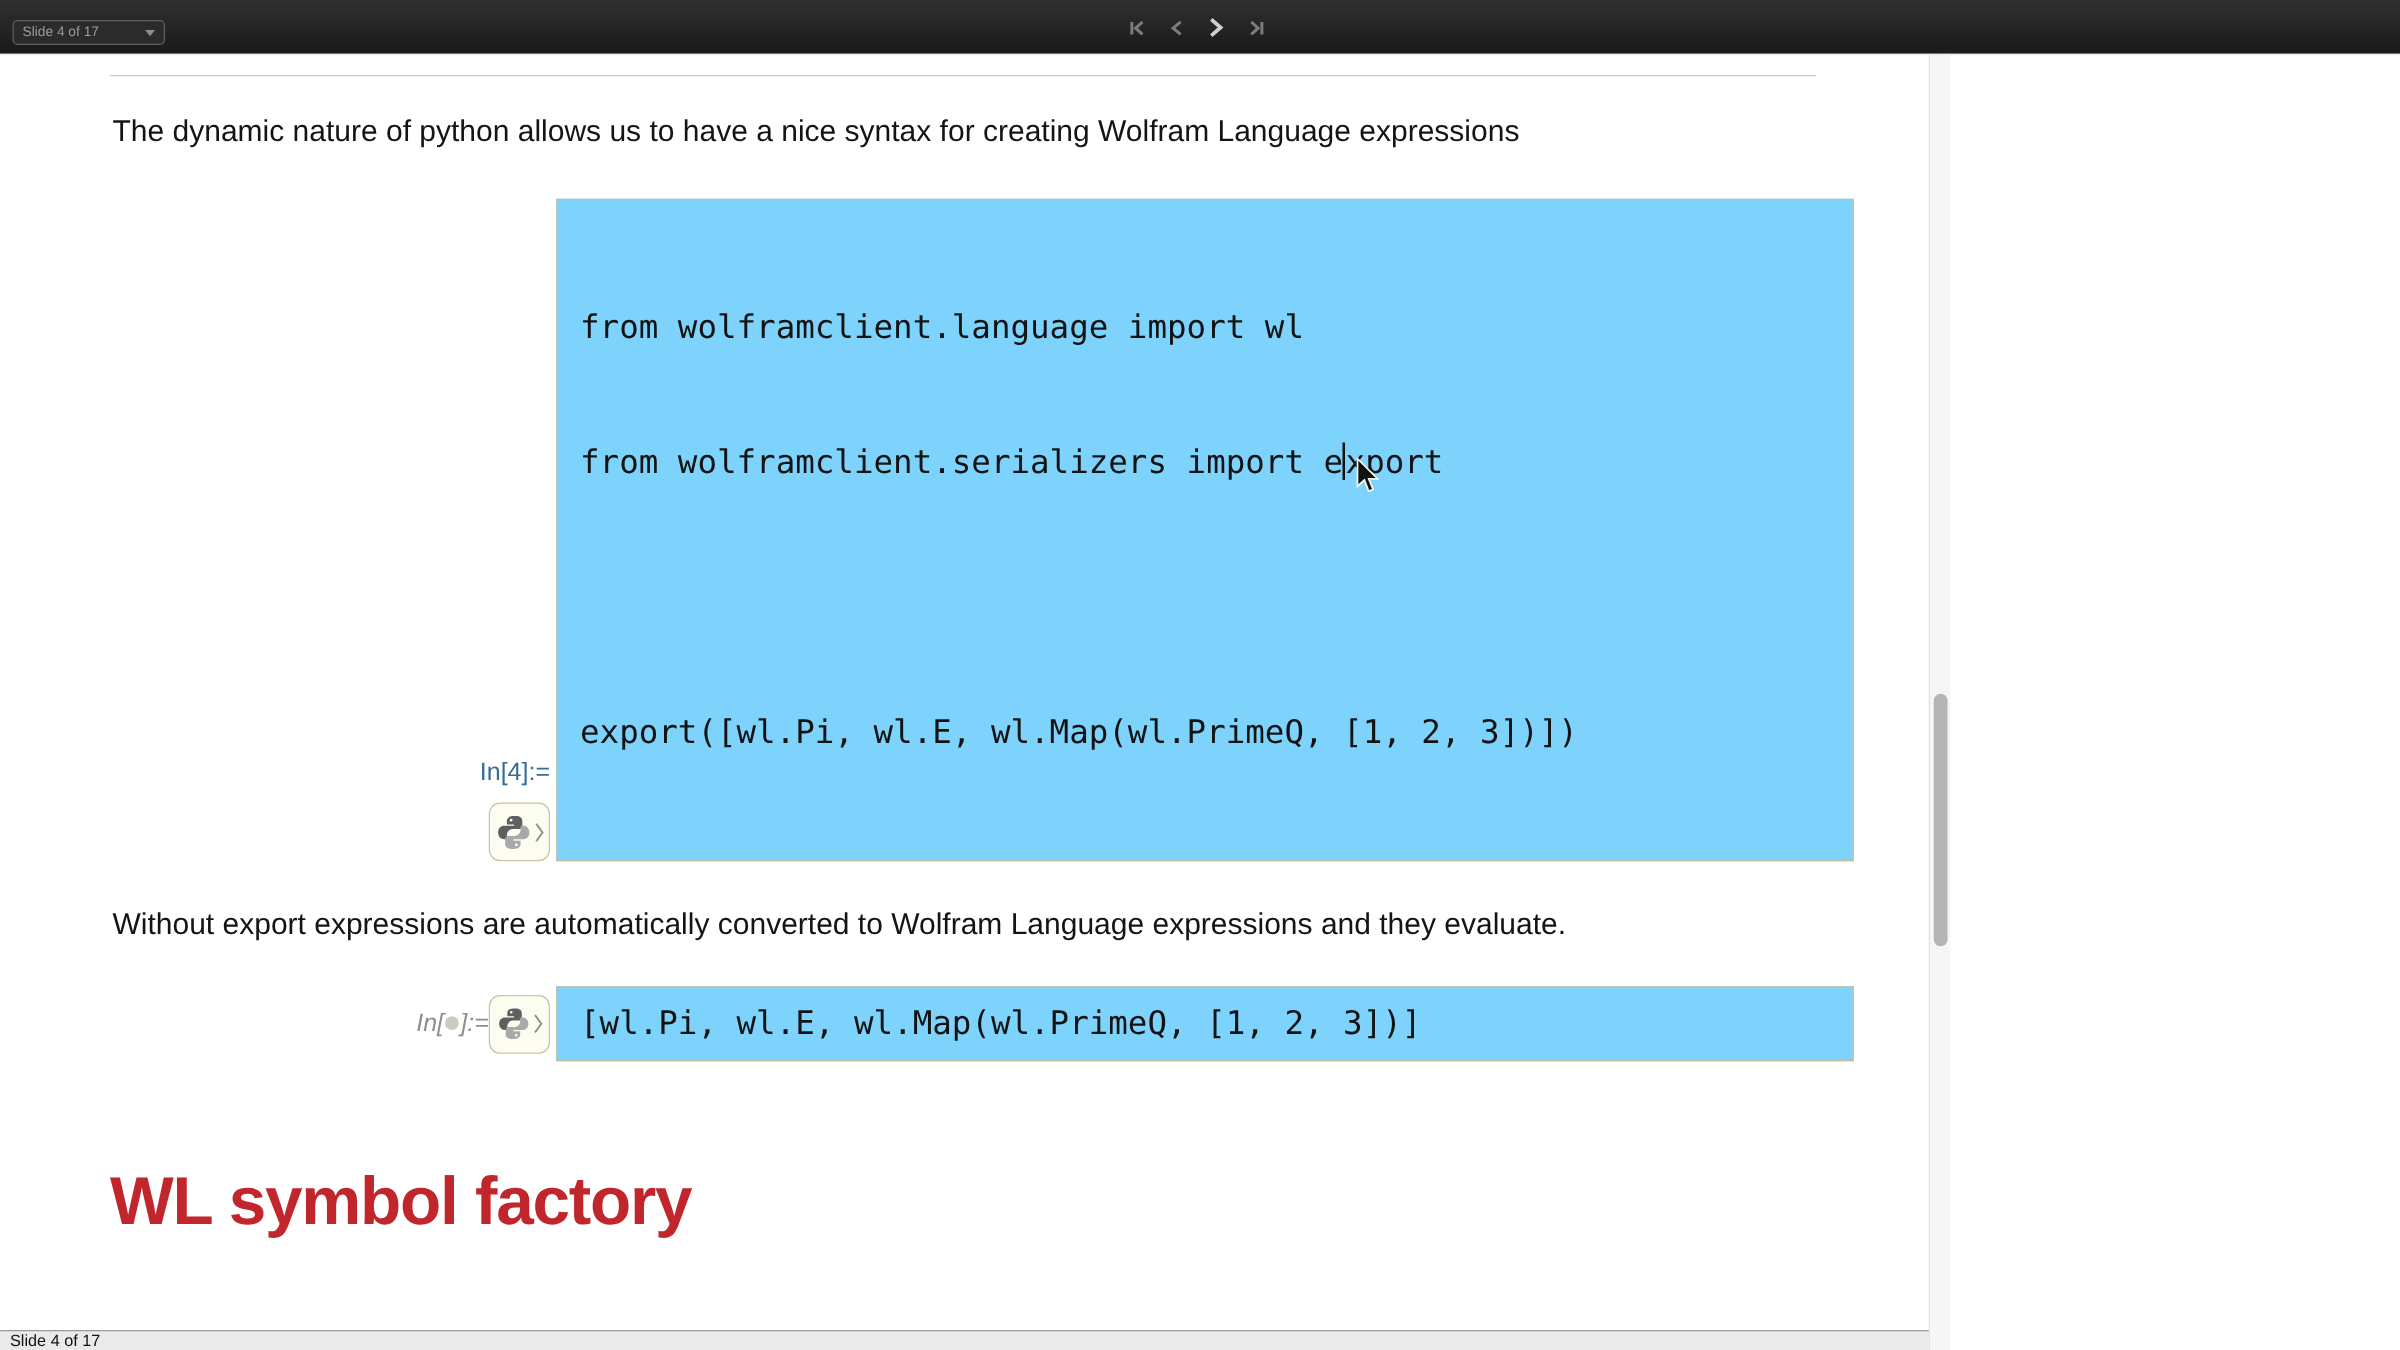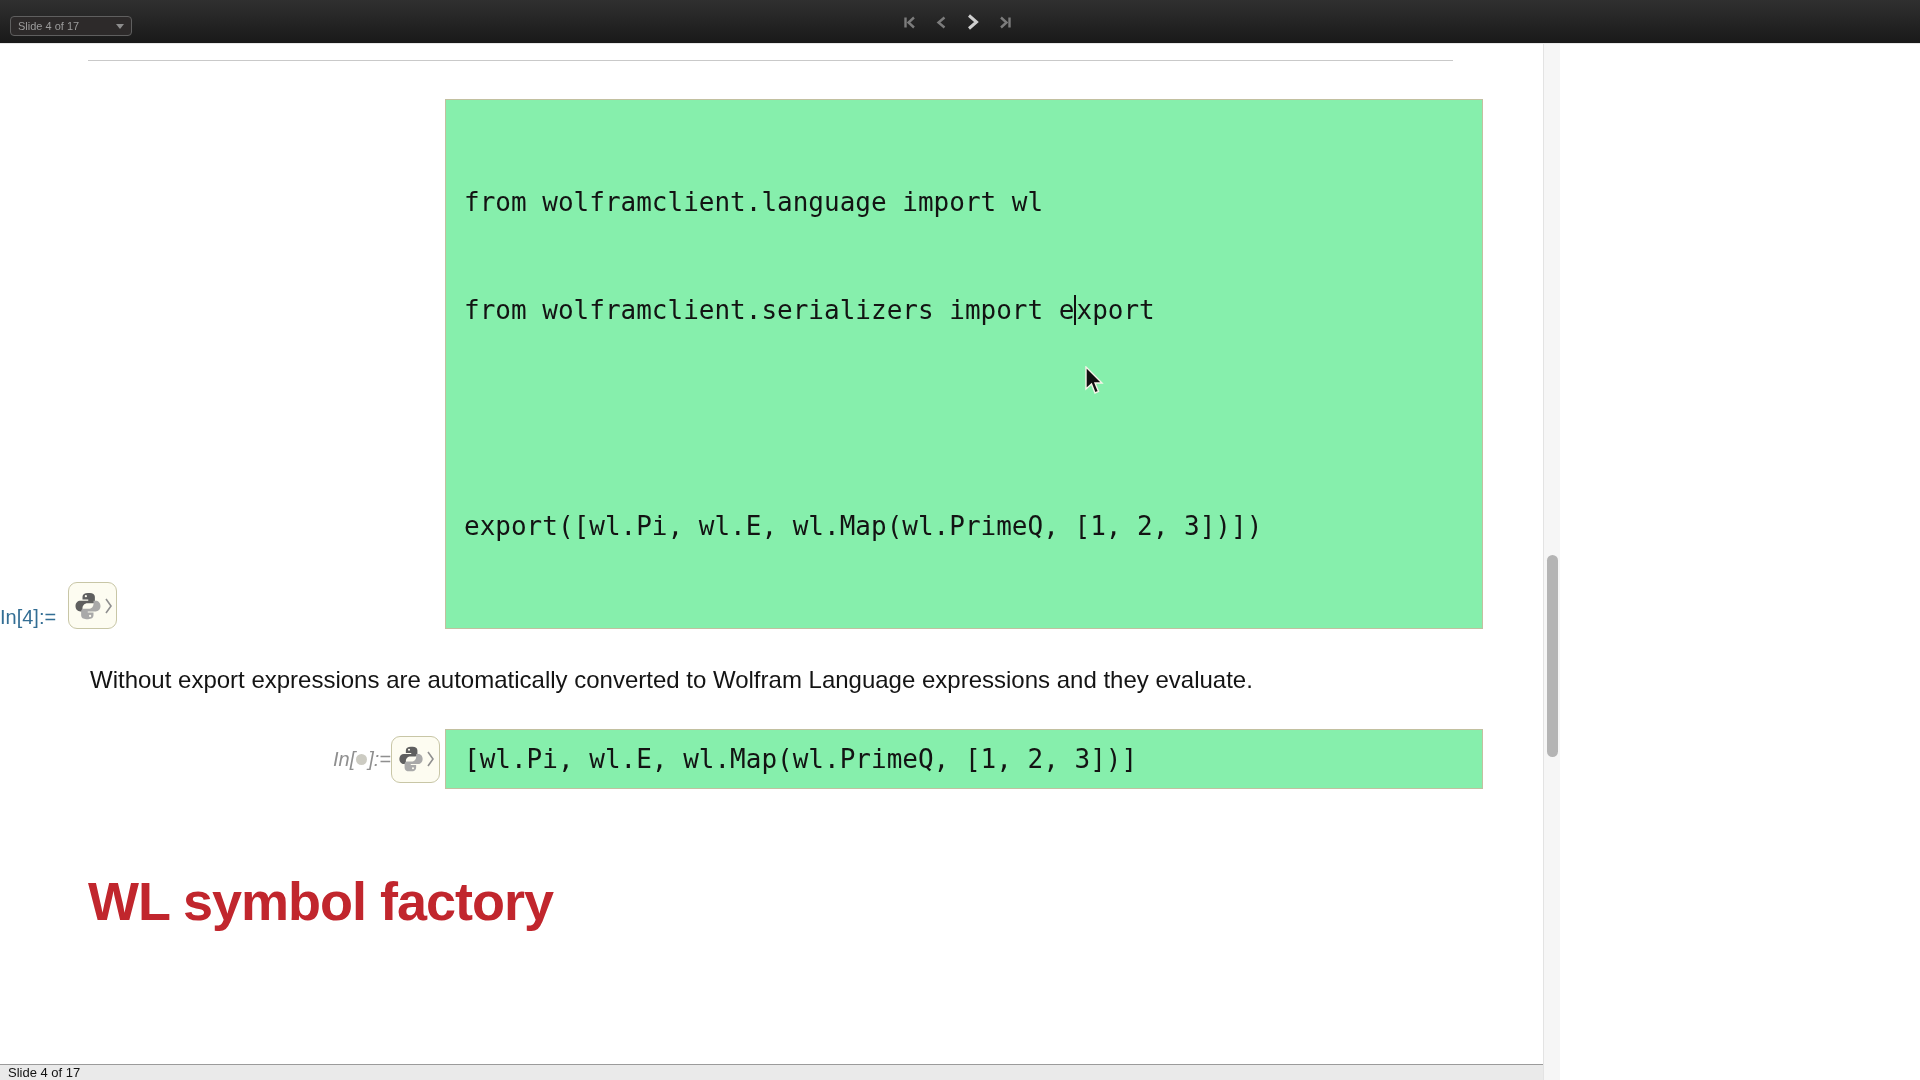--- a/index.html
+++ b/index.html
@@ -26,30 +26,30 @@
   .content { position:absolute; top:44px; left:0; right:17px; bottom:0;
              background:#fff; overflow:hidden; z-index:1; }
   h1.sect { margin:40px 90px 0 88px; font-size:54px; line-height:68px; font-weight:bold;
              letter-spacing:-1px; color:#c1262d; }
   .rule   { margin:16px 90px 0 88px; border-top:1px solid #c9c9c9; height:0; }
   p.body  { margin:30px 90px 0 90px; font-size:24px; line-height:30px; color:#141414; }
 
   .cellrow { display:flex; margin:34px 60px 0 0; align-items:stretch; }
   .gutter  { width:445px; flex:0 0 445px; display:flex; justify-content:flex-end;
              align-items:center; padding-right:5px; gap:0; }
-  .gutter.multi { align-items:flex-end; justify-content:flex-start;
+  .gutter.multi { flex-direction:column; align-items:flex-end; justify-content:flex-end;
              padding-top:16px; gap:12px; }
   .inlabel { font-size:20px; color:#336e94; white-space:nowrap; }
   .inlabel.unevaluated { color:#8f8f8f; font-style:italic; }
   .inlabel .ph-dot { display:inline-block; width:11px; height:11px; border-radius:50%;
              background:#cccbc2; margin:0 1px 1px 1px; vertical-align:middle; }
   .pybtn   { width:49px; height:47px; background:#fdfcf1; border:1px solid #c8c6a6;
              border-radius:9px; display:flex; align-items:center; justify-content:center;
              gap:1px; cursor:pointer; padding:0; }
-  .codebox { flex:1; background:#86efac; border:1px solid #c2c0a0;
+  .codebox { flex:1; background:#7dd3fc; border:1px solid #c2c0a0;
              font-family:"DejaVu Sans Mono", monospace; font-size:26px; line-height:36px;
              color:#131313; padding:11px 18px; white-space:pre; overflow:hidden; }
   .codebox.multi { padding:12px 18px; }
   .codeline { height:36px; }
   .text-caret { display:inline-block; width:2px; height:30px; background:#111;
              vertical-align:-6px; }
 
   
   .scrollbar { position:absolute; top:44px; right:0; width:17px; bottom:0;
              background:#f6f6f6; border-left:1px solid #e3e3e3; z-index:20; }
@@ -98,20 +98,21 @@
           <path d="M11.5 2.5 v10" stroke="#7c7c7c" stroke-width="2.4" fill="none"></path>
         </svg>
       </button>
     </div>
   </div>
 
   <div class="content">
 
     <div class="rule"></div>
 
+    <p class="body">The dynamic nature of python allows us to have a nice syntax for creating Wolfram Language expressions</p>
 
     <div class="cellrow" style="margin-top:38px;">
       <div class="gutter multi">
         <span class="inlabel">In[4]:=</span>
         <button class="pybtn">
           <svg width="30" height="30" viewBox="0 0 24 24">
             <path fill="#5f5f5f" d="M11.9 1.5c-2.6 0-4.3 1.1-4.3 3.1v2.2h4.6v.9H5.9C3.8 7.7 2 9.3 2 12s1.8 4.3 3.9 4.3h1.7v-2.6c0-2.1 1.7-3.9 3.9-3.9h4.1c1 0 1.9-.9 1.9-1.9V4.6c0-2-1.7-3.1-4-3.1h-1.6zM10.3 3.2a.9.9 0 1 1 0 1.8.9.9 0 0 1 0-1.8z"></path>
             <path fill="#a9a9a9" d="M12.1 22.5c2.6 0 4.3-1.1 4.3-3.1v-2.2h-4.6v-.9h6.3c2.1 0 3.9-1.6 3.9-4.3s-1.8-4.3-3.9-4.3h-1.7v2.6c0 2.1-1.7 3.9-3.9 3.9H8.4c-1 0-1.9.9-1.9 1.9v3.3c0 2 1.7 3.1 4 3.1h1.6zm1.6-1.7a.9.9 0 1 1 0-1.8.9.9 0 0 1 0 1.8z"></path>
           </svg>
           <svg width="9" height="18" viewBox="0 0 9 18">

